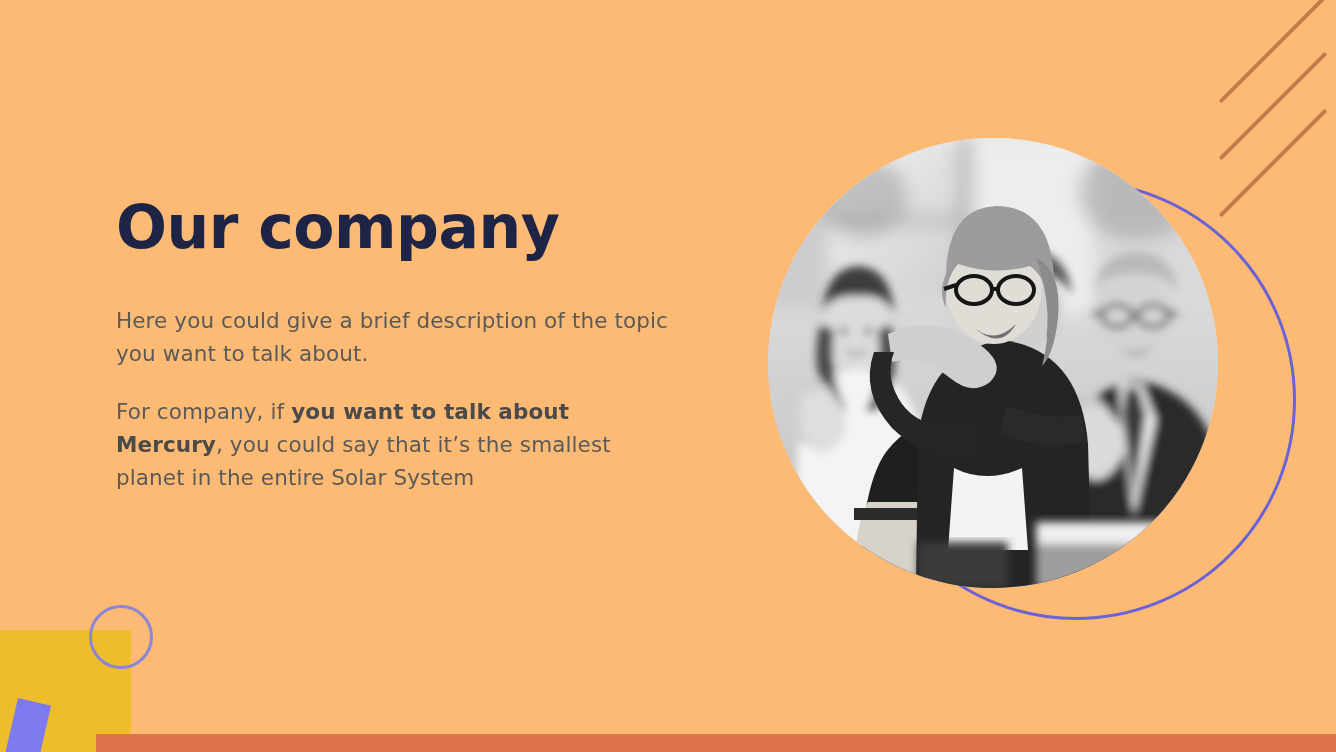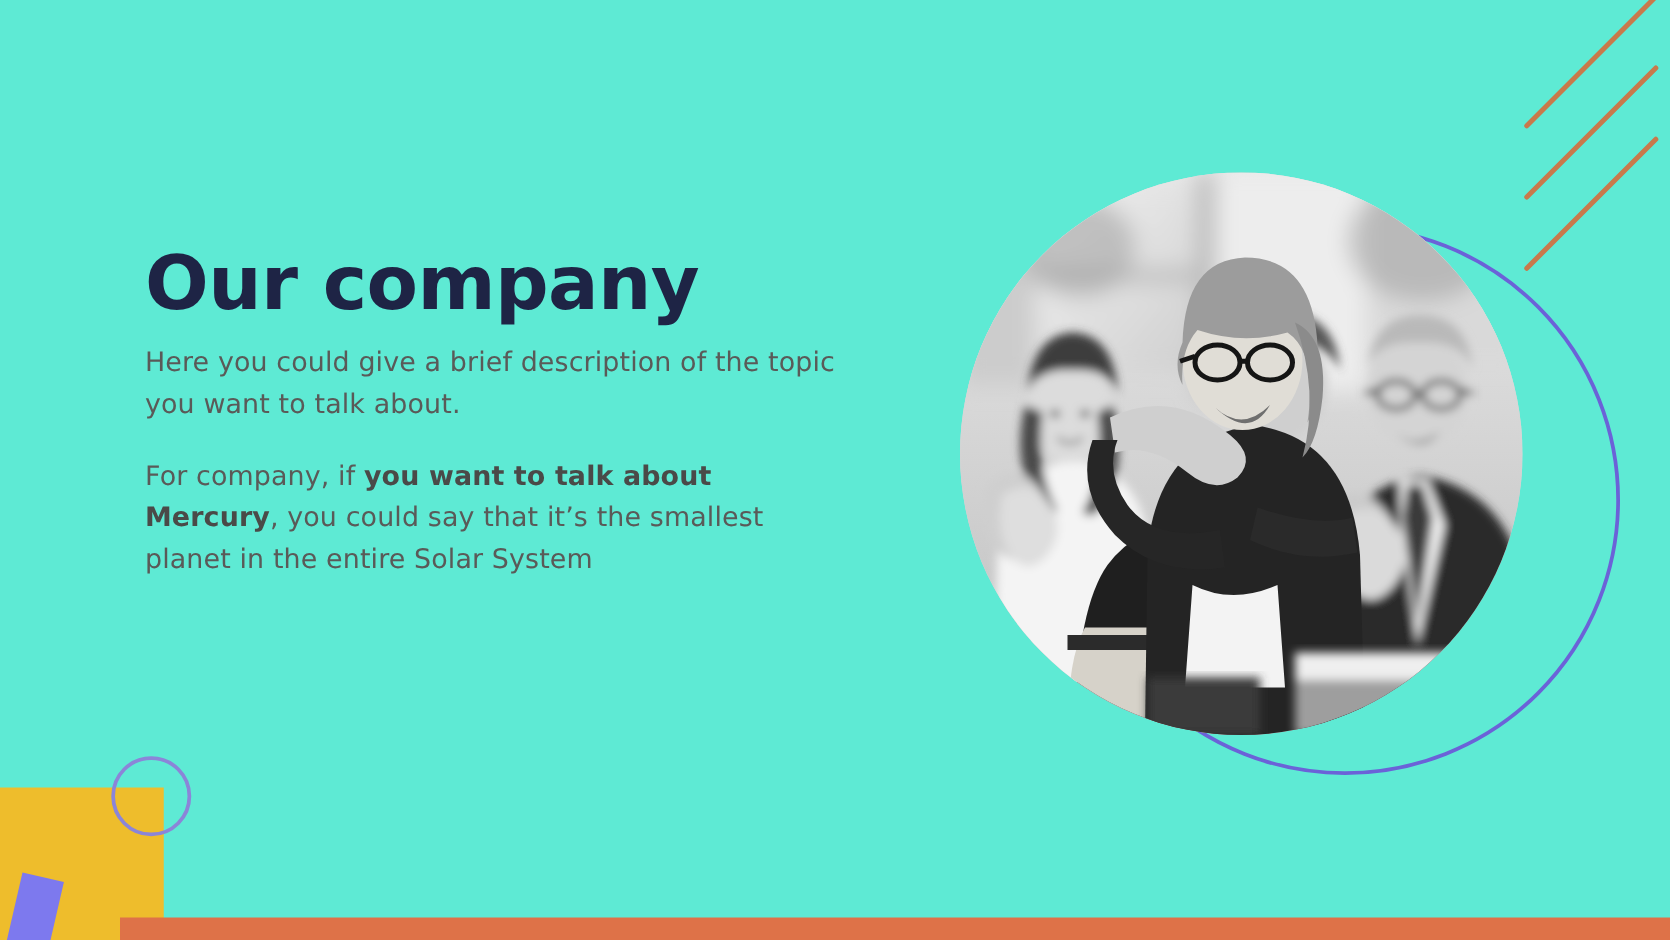--- a/index.html
+++ b/index.html
@@ -4,21 +4,21 @@
 <style>
   html, body {
     margin: 0;
     padding: 0;
     background: #ffffff;
   }
   .slide {
     position: relative;
     width: 1336px;
     height: 752px;
-    background: #5eead4;
+    background: #fdba74;
     overflow: hidden;
     font-family: "DejaVu Sans", sans-serif;
   }
 
   
   .diag-lines {
     position: absolute;
     top: 0;
     right: 0;
     width: 130px;
@@ -46,21 +46,21 @@
   }
   .title {
     margin: 0;
     font-size: 60px;
     line-height: 1.05;
     font-weight: 700;
     letter-spacing: -0.5px;
     color: #1E2445;
   }
   .body-copy {
-    margin-top: 16px;
+    margin-top: 46px;
   }
   .para {
     margin: 0 0 26px 0;
     font-size: 21.5px;
     line-height: 1.52;
     color: #5A5A58;
     font-weight: 400;
     letter-spacing: 0.1px;
   }
   .para:last-child { margin-bottom: 0; }

